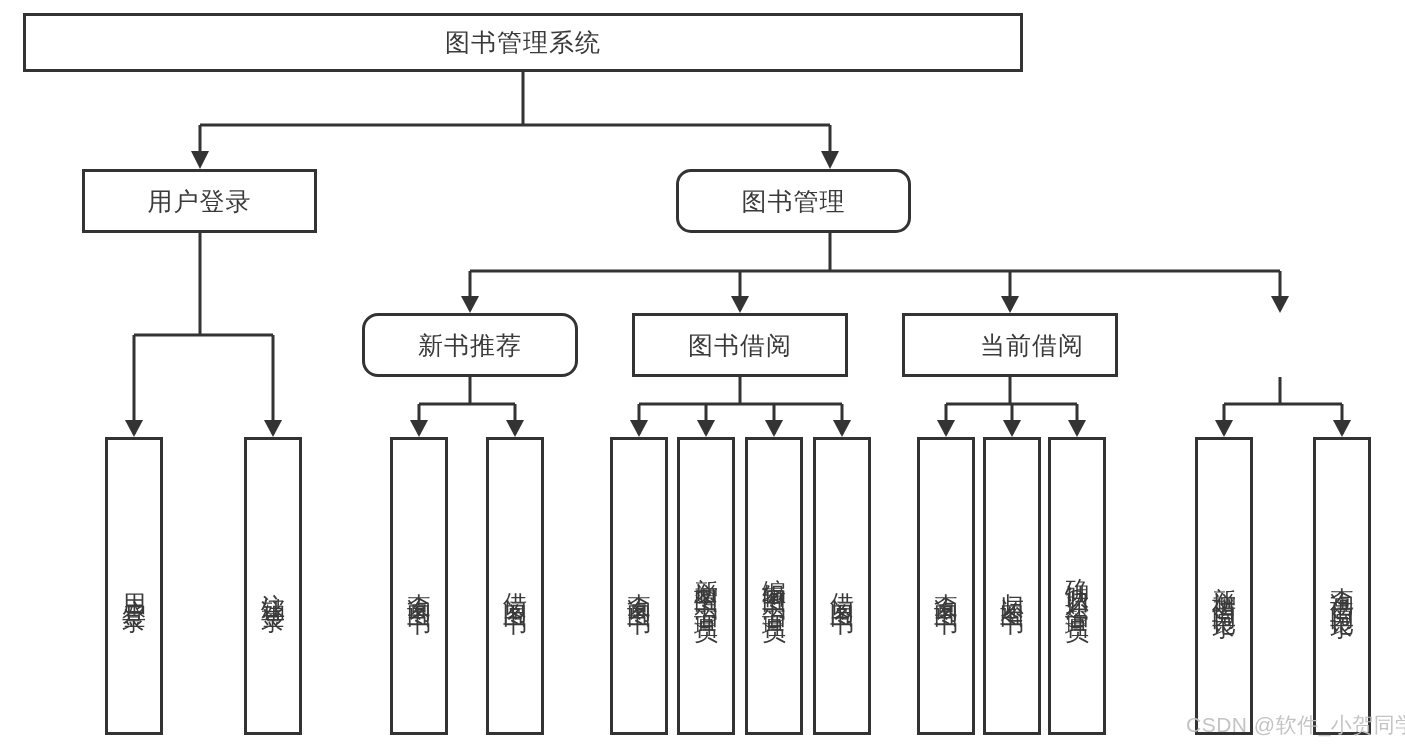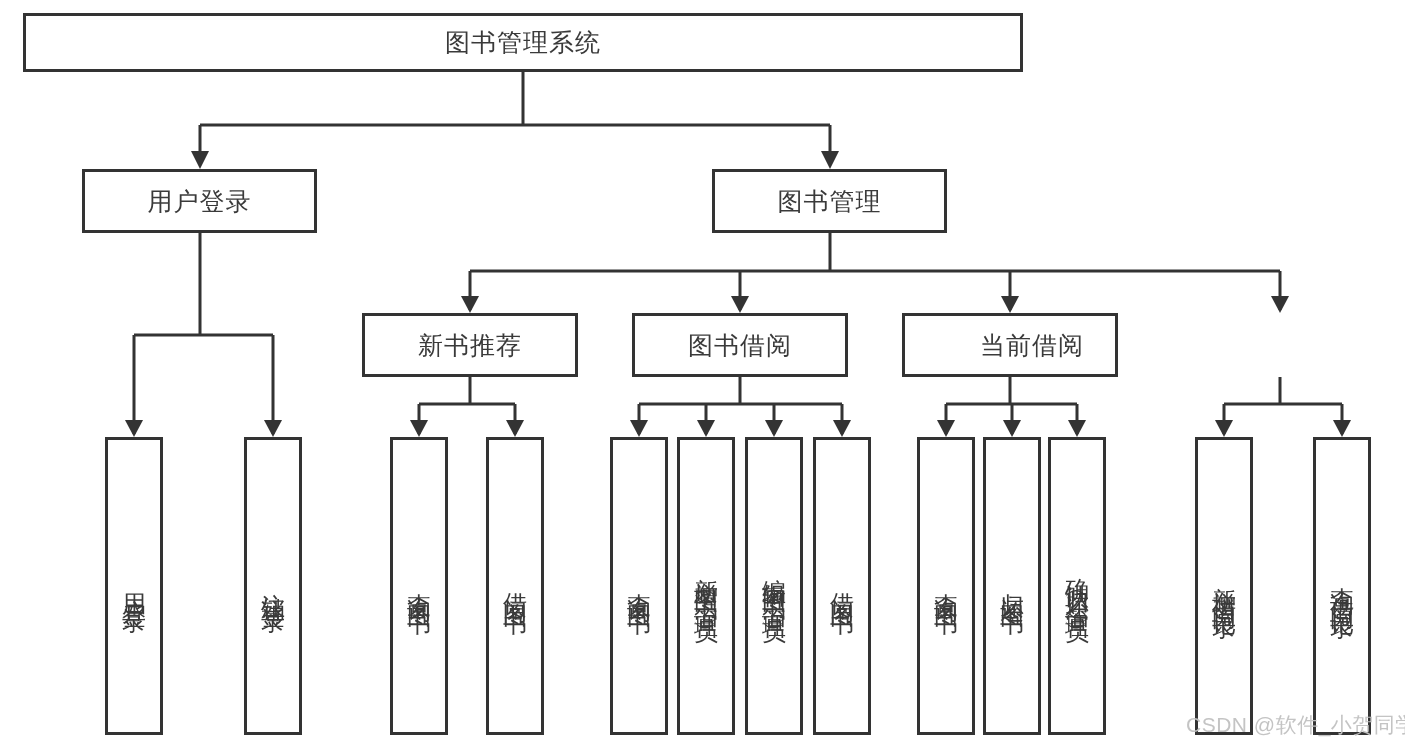--- a/index.html
+++ b/index.html
@@ -35,24 +35,24 @@
   .hbox {
     font-size: 25px;
     letter-spacing: 1px;
     line-height: 1;
   }
 
   .root  { left: 23px;  top: 13px;  width: 1000px; height: 59px; }
 
   .lv2   { top: 169px; height: 64px; width: 235px; }
   .lv2.a { left: 82px; }
-  .lv2.b { left: 712px; }
+  .lv2.b { left: 676px; border-radius: 15px; }
 
   .lv3   { top: 313px; height: 64px; width: 216px; }
-  .lv3.a { left: 362px; }
+  .lv3.a { left: 362px; border-radius: 16px; }
   .lv3.b { left: 632px; text-align: right; }
   .lv3.c { left: 902px; padding-left: 44px; }
   .lv3.d { left: 1172px; }
 
   .vbox {
     top: 437px;
     width: 58px;
     height: 298px;
   }
   .vbox span {

